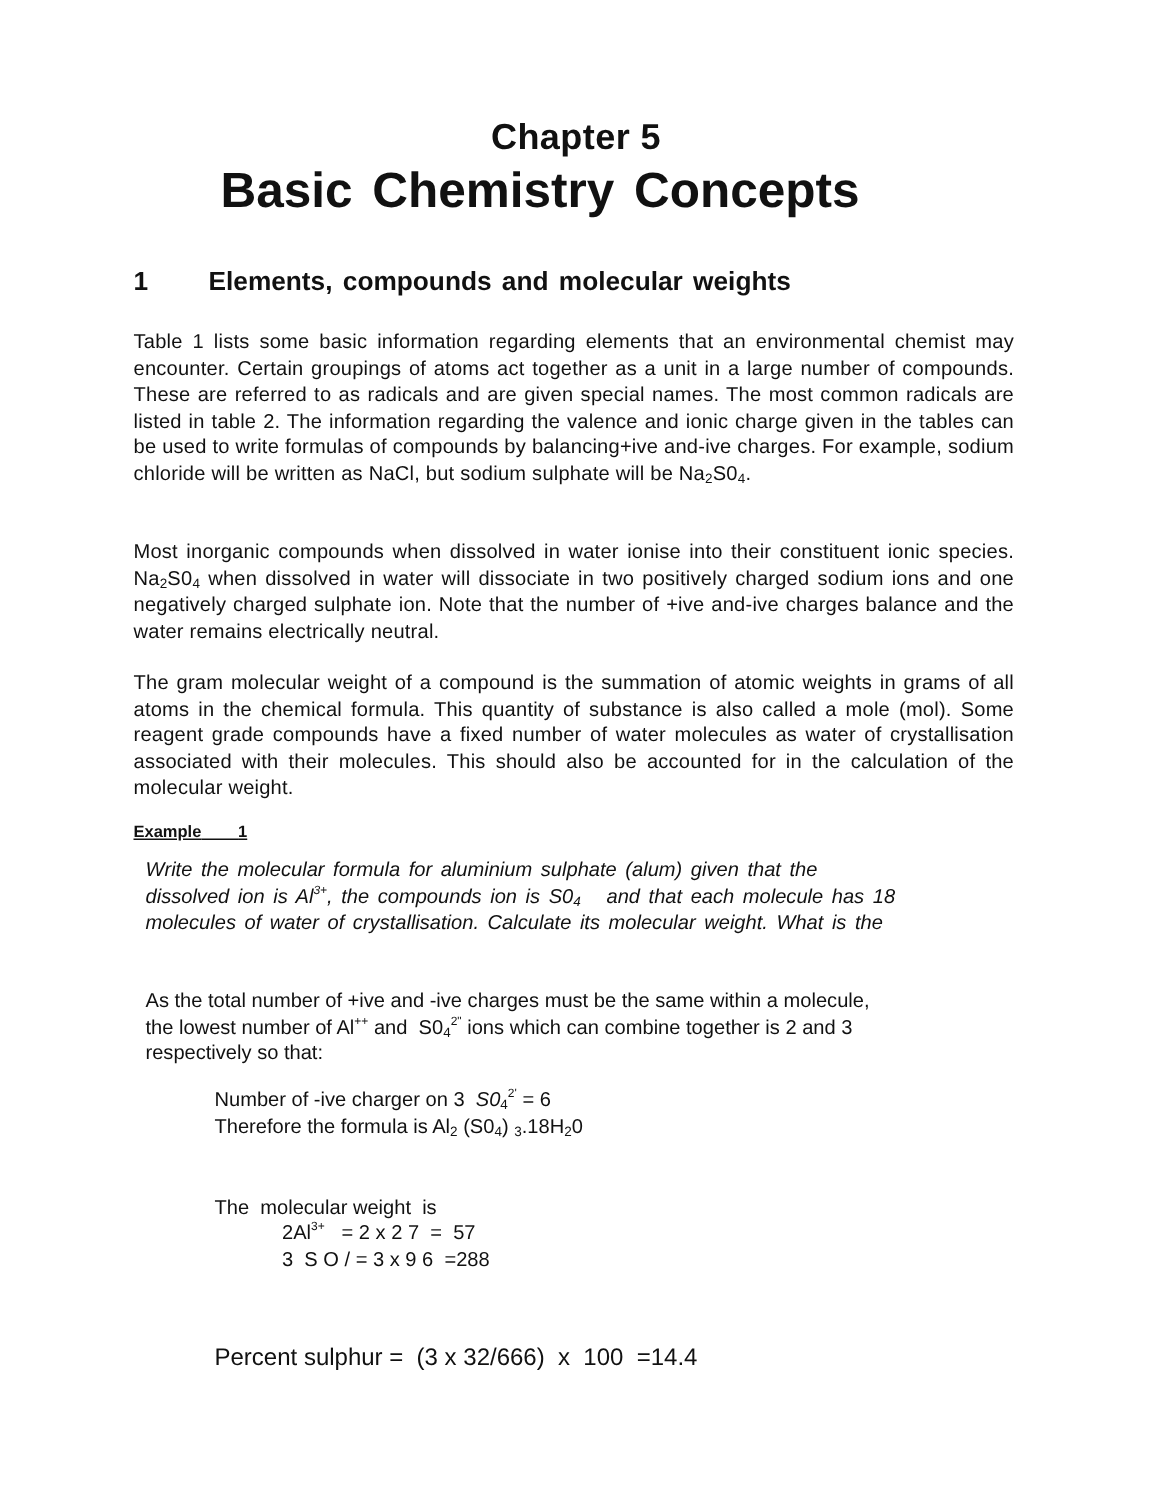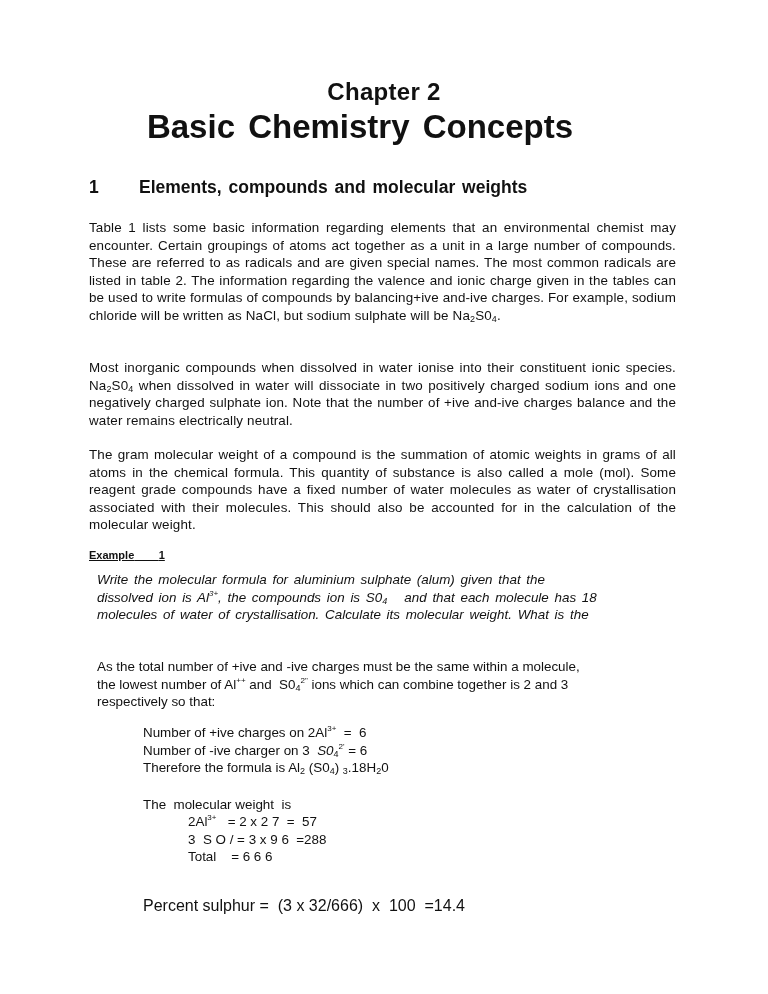--- a/index.html
+++ b/index.html
@@ -51,21 +51,21 @@
   .mw .indent { padding-left: 45px; }
   .percent {
     left: 143px; top: 897px; font-size: 16px; white-space: nowrap;
   }
   sub { font-size: 9px; vertical-align: -2px; line-height: 0; }
   sup { font-size: 8px; vertical-align: 6px; line-height: 0; }
 </style>
 </head>
 <body>
 
-<div class="abs chapter-num">Chapter 2</div>
+<div class="abs chapter-num">Chapter 5</div>
 <div class="abs chapter-title">Basic Chemistry Concepts</div>
 
 <div class="abs section-head">
   <span class="num">1</span><span>Elements, compounds and molecular weights</span>
 </div>
 
 <div class="abs para p1"><span>Table 1 lists some basic information regarding elements that an environmental chemist may encounter. Certain groupings of atoms act together as a unit in a large number of compounds. These are referred to as radicals and are given special names. The most common radicals are listed in table 2. The information regarding the valence and ionic charge given in the tables can be used to write formulas of compounds by balancing+ive and-ive charges. For example, sodium chloride will be written as NaCl, but sodium sulphate will be </span><span><span>Na</span><sub>2</sub><span>S0</span><sub>4</sub><span>.</span></span></div>
 
 <div class="abs para p2"><span>Most inorganic compounds when dissolved in water ionise into their constituent ionic species. </span><span><span>Na</span><sub>2</sub><span>S0</span><sub>4</sub></span><span> when dissolved in water will dissociate in two positively charged sodium ions and one negatively charged sulphate ion. Note that the number of +ive and-ive charges balance and the water remains electrically neutral.</span></div>
 
@@ -79,25 +79,23 @@
   <span class="line">molecules of water of crystallisation.  Calculate its molecular weight.  What is the</span>
 </div>
 
 <div class="abs answer">
   <span class="line">As the total number of +ive and -ive charges must be the same within a molecule,</span>
   <span class="line"><span>the lowest number of Al</span><sup>++</sup><span style="white-space:pre"> and  S0</span><sub>4</sub><sup>2"</sup><span> ions which can combine together is 2 and 3</span></span>
   <span class="line">respectively so that:</span>
 </div>
 
 <div class="abs calc">
-  <span class="line"><span>Number of +ive charges on 2Al</span><sup>3+</sup><span style="white-space:pre">  =  6</span></span>
   <span class="line"><span style="white-space:pre">Number of -ive charger on 3  </span><i>S0</i><sub>4</sub><sup>2'</sup><span style="white-space:pre"> = 6</span></span>
   <span class="line"><span>Therefore the formula is Al</span><sub>2</sub><span style="white-space:pre"> (S0</span><sub>4</sub><span style="white-space:pre">) </span><sub>3</sub><span>.18H</span><sub>2</sub><span>0</span></span>
 </div>
 
 <div class="abs mw">
   <span class="line" style="white-space:pre">The  molecular weight  is</span>
   <span class="line indent"><span>2Al</span><sup>3+</sup><span style="white-space:pre">   = 2 x 2 7  =  57</span></span>
   <span class="line indent" style="white-space:pre">3  S O / = 3 x 9 6  =288</span>
-  <span class="line indent" style="white-space:pre">Total    = 6 6 6</span>
 </div>
 
 <div class="abs percent" style="white-space:pre">Percent sulphur =  (3 x 32/666)  x  100  =14.4</div>
 
 </body></html>

